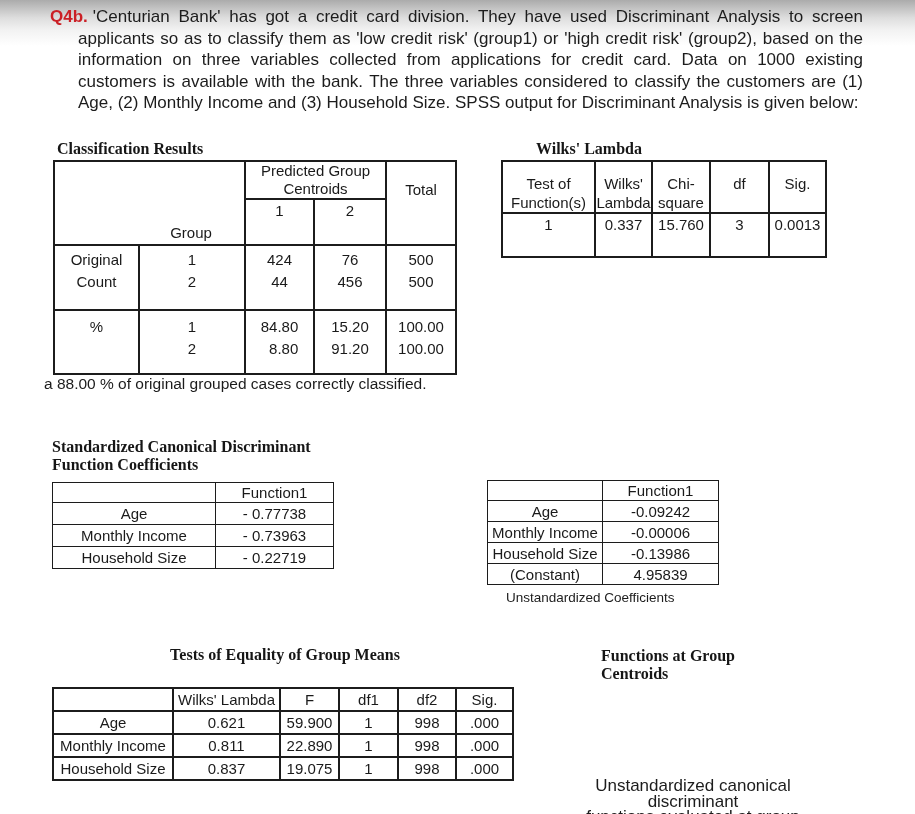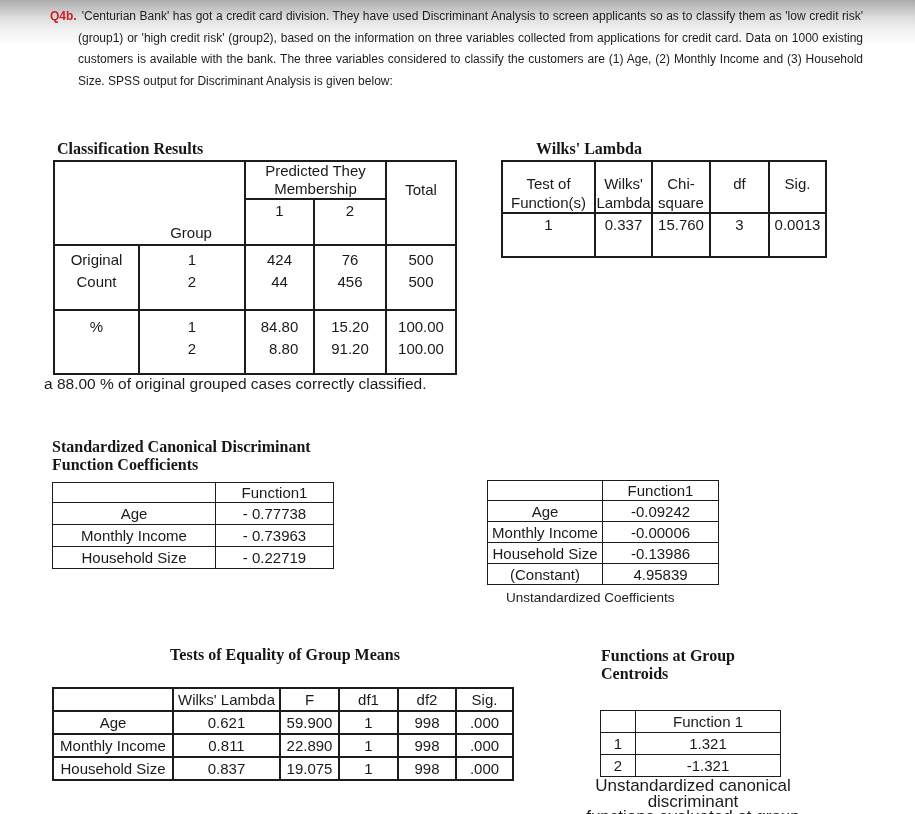--- a/index.html
+++ b/index.html
@@ -10,21 +10,21 @@
     font-family:"Liberation Sans", sans-serif;
     color:#1d1d1d;
   }
   .topband {
     position:absolute; top:0; left:0; width:915px; height:48px;
     background:linear-gradient(180deg,#ababab 0px,#c2c2c2 8px,#dedede 18px,#f2f2f2 30px,#ffffff 46px);
   }
   
   .question {
     position:absolute; left:50px; top:6px; width:813px;
-    font-size:12px; line-height:21.6px; text-align:justify;
+    font-size:17px; line-height:21.6px; text-align:justify;
     padding-left:28px; text-indent:-28px; color:#1c1c1c;
   }
   .qlabel { color:#cb2026; font-weight:bold; margin-right:5px; }
   
   table { position:absolute; border-collapse:collapse; table-layout:fixed;
           font-family:"Liberation Sans", sans-serif; font-size:15px; color:#1a1a1a; }
   td { border:2px solid #1c1c1c; text-align:center; padding:0; overflow:hidden; }
   .thin td { border-width:1.5px; }
   .sec-title { position:absolute; font-weight:bold; font-size:16px; color:#161616; line-height:17.5px;font-family:Liberation Serif, serif; }
   .footnote { position:absolute; color:#1c1c1c;text-align:right; }
@@ -74,21 +74,21 @@
         <col style="width:106px">
         <col style="width:69px">
         <col style="width:72px">
         <col style="width:70px">
       </colgroup>
     <tbody>
     <tr class="h1">
       <td class="headleft" colspan="2" rowspan="2">
         <div class="grouplbl">Group</div>
       </td>
-      <td class="pgm" colspan="2">Predicted They Membership</td>
+      <td class="pgm" colspan="2">Predicted Group Centroids</td>
       <td class="totalhead" rowspan="2">Total</td>
     </tr>
     <tr class="h2">
       <td>1</td>
       <td>2</td>
     </tr>
     <tr class="block b1">
       <td>
         <div>Original</div>
         <div>Count</div>
@@ -270,37 +270,17 @@
       <td>998</td>
       <td>.000</td>
     </tr>
     </tbody>
   </table>
 
   <div class="sec-title" style="left:601px; top:647px;">
     <div>Functions at Group</div>
     <div>Centroids</div>
   </div>
-  <table class="cen thin">
-    <colgroup>
-        <col style="width:35px">
-        <col style="width:145px">
-      </colgroup>
-    <tbody>
-    <tr>
-      <td></td>
-      <td>Function 1</td>
-    </tr>
-    <tr>
-      <td>1</td>
-      <td>1.321</td>
-    </tr>
-    <tr>
-      <td>2</td>
-      <td>-1.321</td>
-    </tr>
-    </tbody>
-  </table>
   <div class="footnote" style="left:563px; top:778px; width:260px; text-align:center; font-size:17px; line-height:15.5px;">
     <div>Unstandardized canonical discriminant</div>
     <div>functions evaluated at group means</div>
   </div>
 </div>
 
 </body></html>

